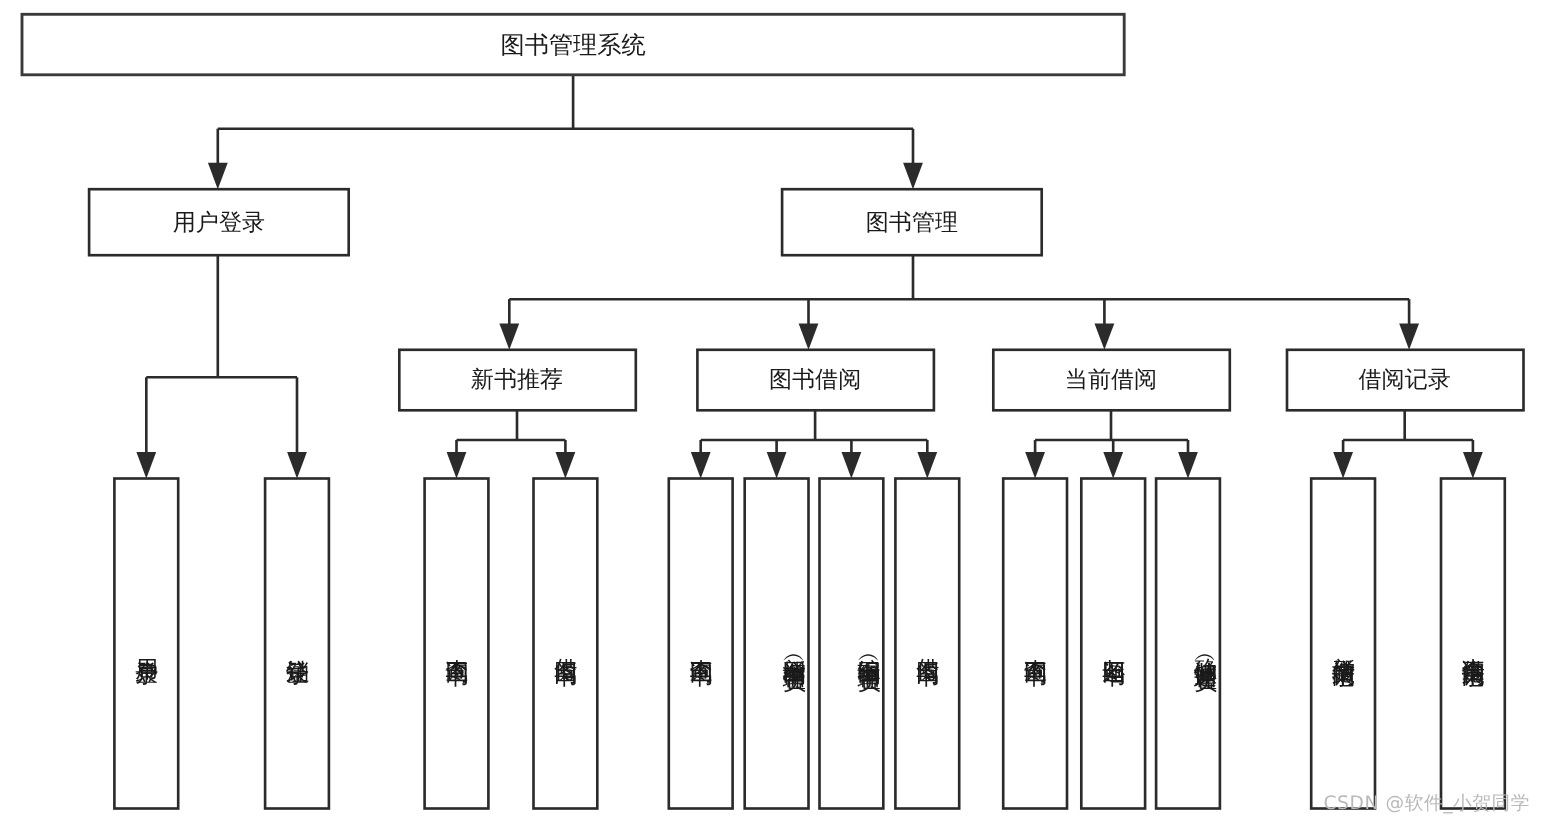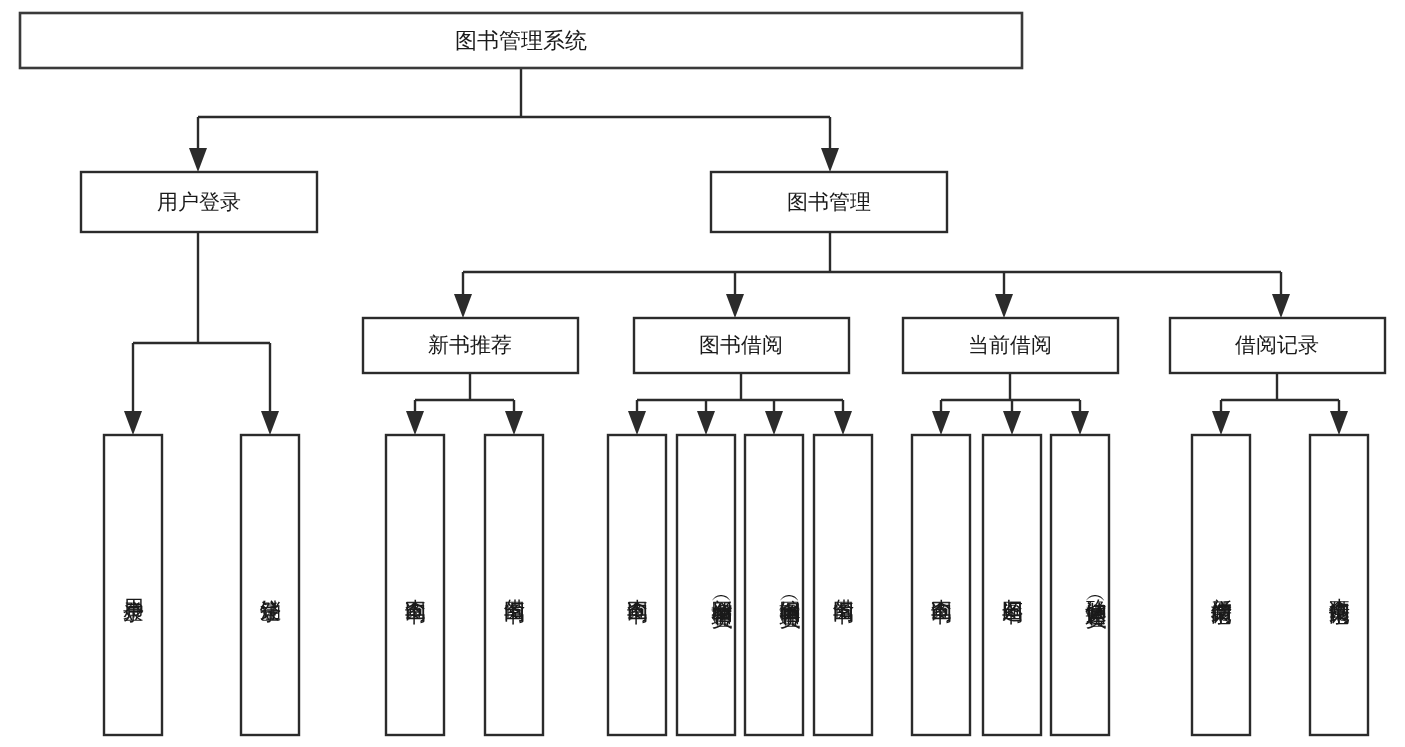--- a/index.html
+++ b/index.html
@@ -212,14 +212,15 @@
   <div class="leaf-label-wrap" style="left:608px;  top:435px; width:58px; height:300px;">查询图书</div>
   <div class="leaf-label-wrap" style="left:677px;  top:435px; width:58px; height:300px; align-items:flex-start; padding-top:8px; box-sizing:border-box;">新增图书（管理员）</div>
   <div class="leaf-label-wrap" style="left:745px;  top:435px; width:58px; height:300px; align-items:flex-start; padding-top:8px; box-sizing:border-box;">编辑图书（管理员）</div>
   <div class="leaf-label-wrap" style="left:814px;  top:435px; width:58px; height:300px;">借阅图书</div>
   <div class="leaf-label-wrap" style="left:912px;  top:435px; width:58px; height:300px;">查询图书</div>
   <div class="leaf-label-wrap" style="left:983px;  top:435px; width:58px; height:300px;">归还图书</div>
   <div class="leaf-label-wrap" style="left:1051px; top:435px; width:58px; height:300px; align-items:flex-start; padding-top:8px; box-sizing:border-box;">确认归还（管理员）</div>
   <div class="leaf-label-wrap" style="left:1192px; top:435px; width:58px; height:300px;">新增借阅记录</div>
   <div class="leaf-label-wrap" style="left:1310px; top:435px; width:58px; height:300px;">查询借阅记录</div>
 
+  <div class="watermark">CSDN @软件_小贺同学</div>
 
 </div>
 
 </body></html>

